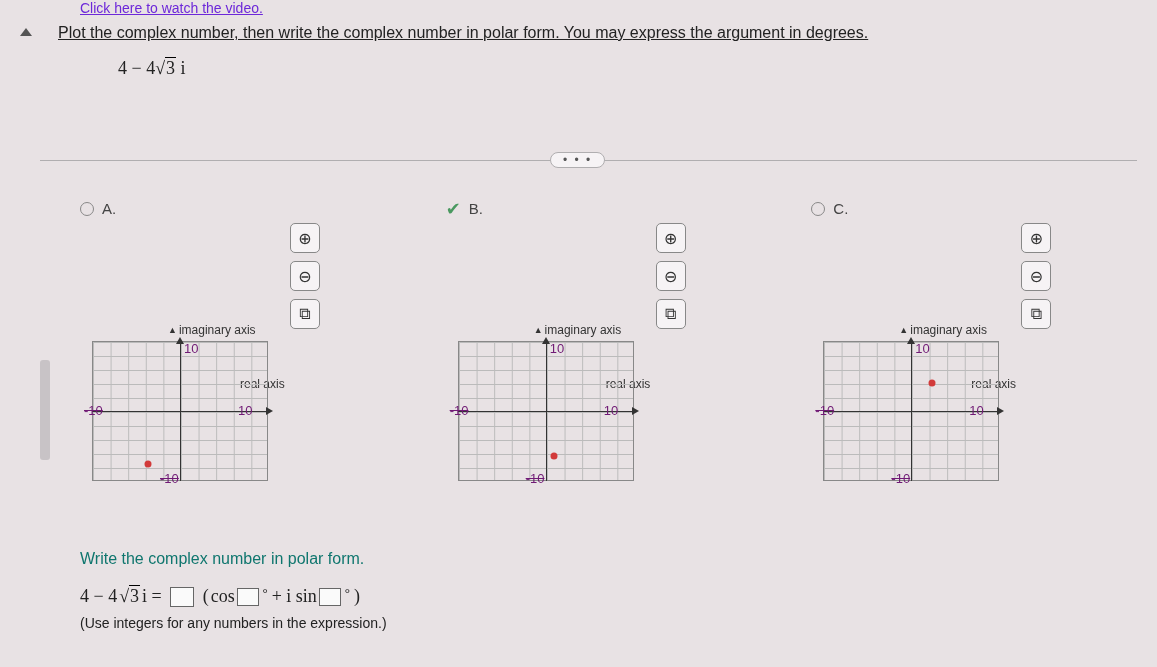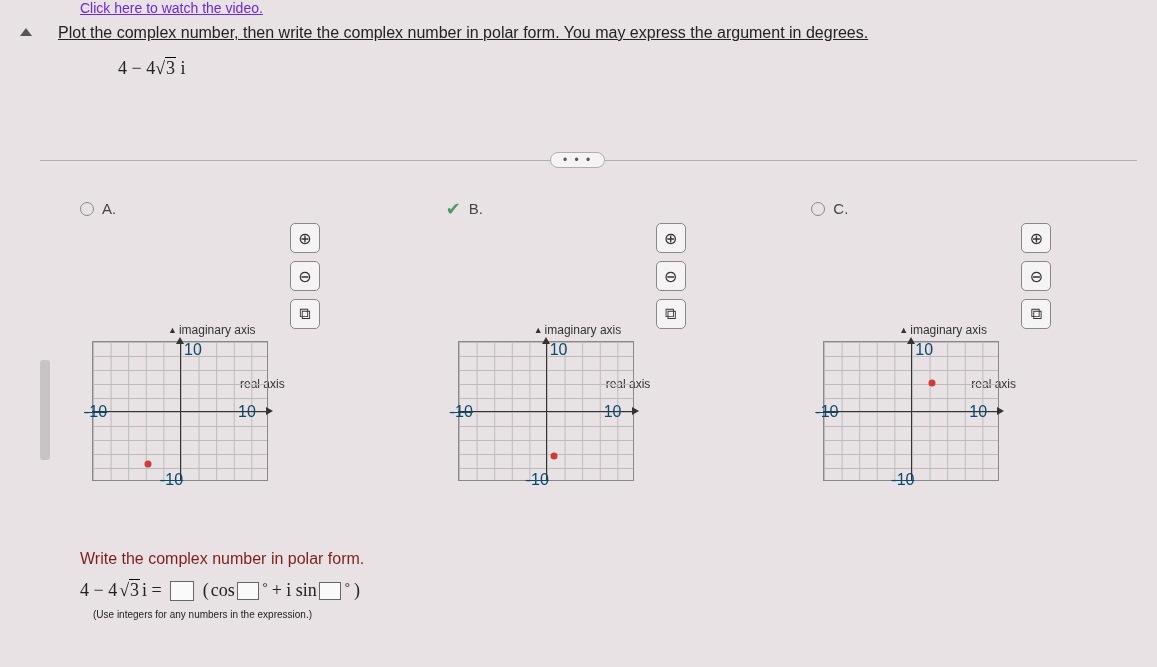--- a/index.html
+++ b/index.html
@@ -124,21 +124,21 @@
     border: 1px solid #888;
     background-image:
       linear-gradient(#bbb 1px, transparent 1px),
       linear-gradient(90deg, #bbb 1px, transparent 1px);
     background-size: 17.6px 14px;
   }
   .axis-h { position:absolute; left:12px; top: calc(12px + 70px); width:176px; height:1px; background:#333; }
   .axis-v { position:absolute; left: calc(12px + 88px); top:12px; width:1px; height:140px; background:#333; }
   .arrow-r { position:absolute; left: calc(12px + 176px - 2px); top: calc(12px + 66px); border-left:7px solid #333; border-top:4px solid transparent; border-bottom:4px solid transparent; }
   .arrow-u { position:absolute; left: calc(12px + 84px); top: 8px; border-bottom:7px solid #333; border-left:4px solid transparent; border-right:4px solid transparent; }
-  .tick-text { position:absolute; font-size:16px; color:#0c4a6e; }
+  .tick-text { position:absolute; font-size:13px; color:#701a75; }
   .tl-top { left: calc(12px + 88px + 4px); top: 12px; }
   .tl-bot { left: calc(12px + 88px - 20px); top: calc(12px + 140px - 10px); text-decoration: line-through; }
   .tl-left { left: 4px; top: calc(12px + 70px - 8px); text-decoration: line-through; }
   .tl-right { left: calc(12px + 176px - 30px); top: calc(12px + 70px - 8px); }
   .point {
     position:absolute;
     width:7px;height:7px;border-radius:50%;
     background:#d23a3a;
     transform: translate(-50%,-50%);
   }
@@ -150,39 +150,39 @@
     border:1px solid #888;
     border-radius:5px;
     background:#f6f3f5;
     display:flex;align-items:center;justify-content:center;
     font-size:16px;color:#333;
   }
   .bottom {
     position:absolute;
     left:80px; top: 550px;
   }
-  .bottom .prompt { font-size:16px; color:#7f1d1d; margin-bottom:12px; }
+  .bottom .prompt { font-size:16px; color:#0f766e; margin-bottom:18px; }
   .polar-line {
     font-family:"Times New Roman", serif;
     font-size:18px;
     display:flex; align-items:center; gap:2px;
   }
   .blank {
     display:inline-block;
     width:24px; height:20px;
     border:1px solid #666;
     background:#fafafa;
     vertical-align:middle;
   }
   .deg {
     width:22px;height:18px;border:1px solid #666;background:#fafafa;
     position:relative; display:inline-block; vertical-align:middle;
   }
   .deg::after { content:"°"; position:absolute; right:-10px; top:-4px; font-size:13px; }
-  .hint { font-size:10px; color:#222; margin-top:8px;margin-left:13px; }
+  .hint { font-size:14px; color:#222; margin-top:8px; }
   .scrollbar-stub {
     position:absolute; left:40px; top:360px;
     width:10px; height:100px;
     background:#c8c3c6; border-radius:3px;
   }
 </style>
 </head>
 <body>
 
 <div class="link-bar">Click here to watch the video.</div>

